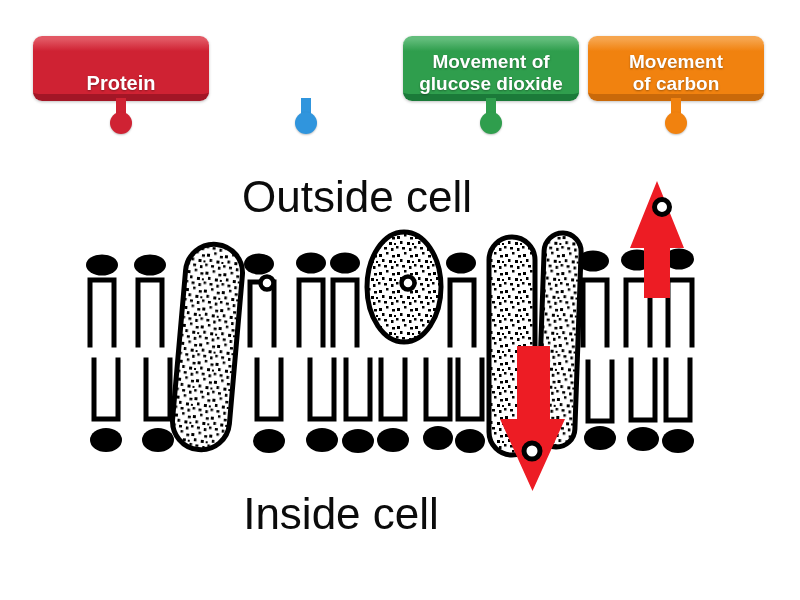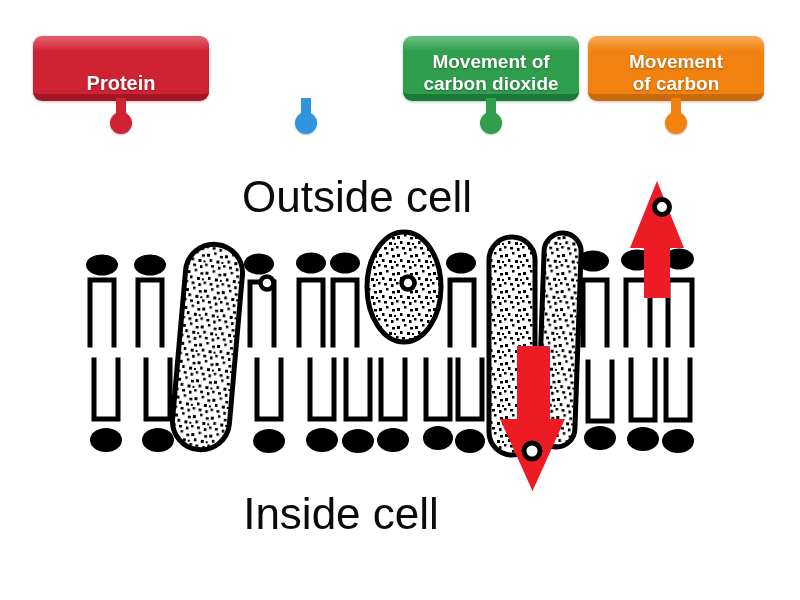--- a/index.html
+++ b/index.html
@@ -180,21 +180,21 @@
   </div>
 
   <div class="chip-wrap" style="left: 218px; --main: #3095dd; --light: #6ab5e8; --dark: #1a72b8;">
     <div class="stem"></div>
     <div class="dot"></div>
   </div>
 
   <div class="chip-wrap two-line" style="left: 403px; --main: #2f9e4d; --light: #63bd7c; --dark: #1b7a39;">
     <div class="chip">
       <span class="line">Movement of</span>
-      <span class="line">carbon dioxide</span>
+      <span class="line">glucose dioxide</span>
     </div>
     <div class="stem"></div>
     <div class="dot"></div>
   </div>
 
   <div class="chip-wrap two-line" style="left: 588px; --main: #f1820f; --light: #f6a54e; --dark: #c9690a;">
     <div class="chip">
       <span class="line">Movement</span>
       <span class="line">of carbon</span>
     </div>

